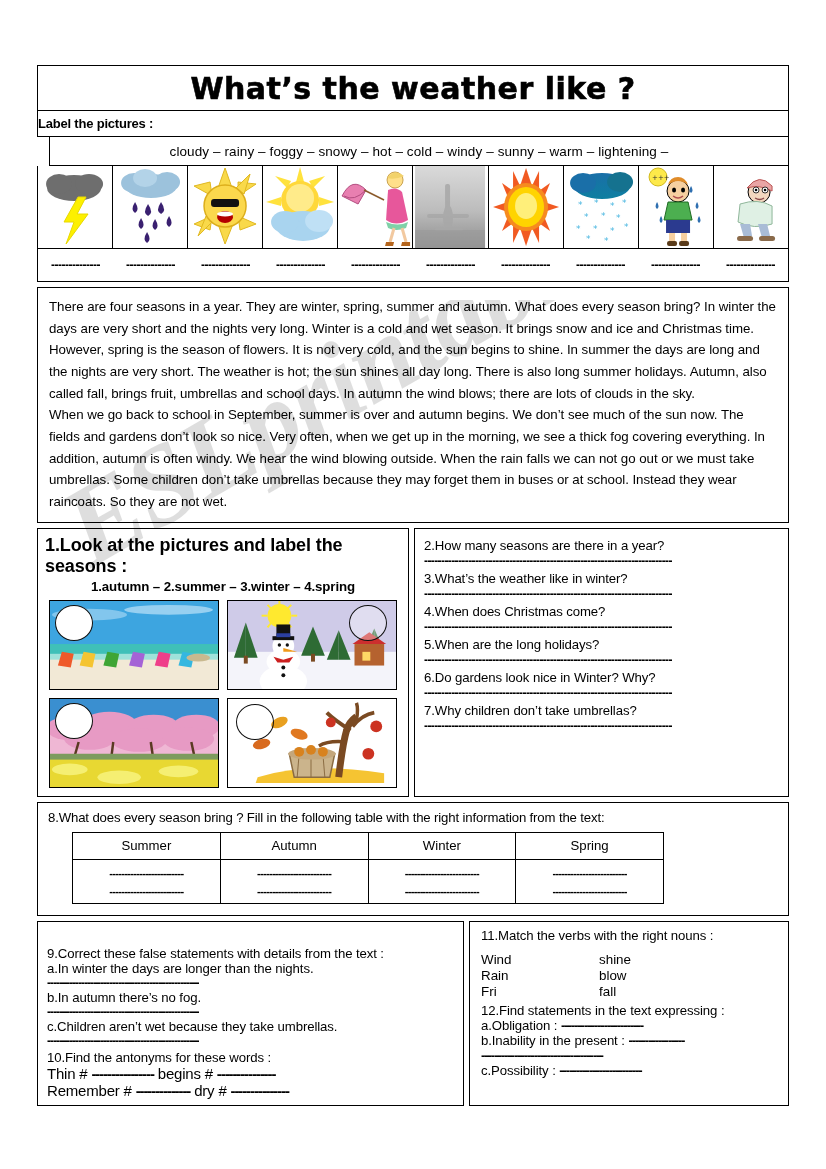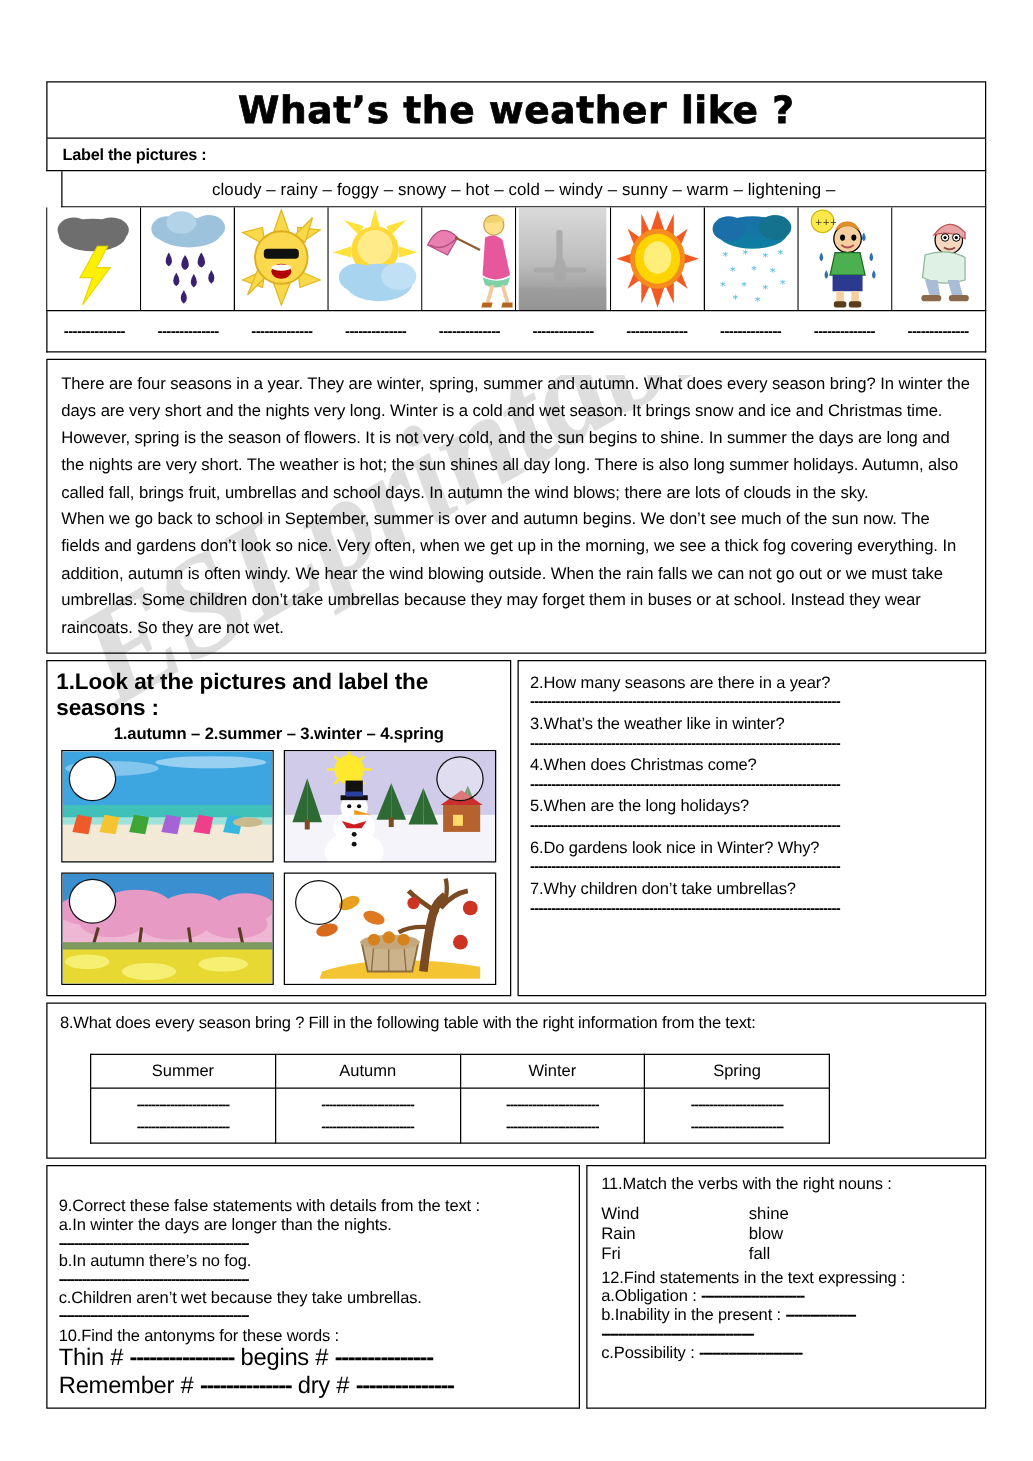--- a/index.html
+++ b/index.html
@@ -49,21 +49,21 @@
   #title-box{ height:46px; display:flex; align-items:center; justify-content:center; }
   #title{
     font-family:"DejaVu Sans","Liberation Sans",sans-serif;
     font-size:30px;
     font-weight:bold;
     letter-spacing:0.5px;
     -webkit-text-stroke:0.6px #000;
   }
 
   
-  #label-inst-box{ height:26px; display:flex; align-items:center; padding-left:12px; }
+  #label-inst-box{ height:26px; display:flex; align-items:center; padding-left:0; }
   #label-inst{ font-size:13px; font-weight:bold; letter-spacing:-0.2px; }
 
   
   #wordbank-box{ height:29px; display:flex; align-items:center; justify-content:center;margin-left:12px; }
   #wordbank{ font-size:13.5px; letter-spacing:0.1px; }
 
   
   #pic-strip{ display:flex; height:82px; }
   .pic-cell{
     flex:1 1 0;
@@ -119,21 +119,21 @@
   .qline{ font-size:13.2px; margin-top:3px; letter-spacing:-0.1px;}
   .dashrule{
     font-size:12px; font-weight:bold; letter-spacing:-0.6px;
     overflow:hidden; white-space:nowrap; margin-top:1px; margin-bottom:3px;
   }
 
   
   #q8-box{ margin-top:5px; padding:7px 10px 11px 10px; }
   #q8-title{ font-size:13.2px; letter-spacing:-0.15px; }
   #q8-table{
-    margin:18px auto 0 24px;
+    margin:7px auto 0 24px;
     border-collapse:collapse;
     width:592px;
   }
   #q8-table td,#q8-table th{
     border:1.2px solid #000;
     text-align:center;
     font-size:13.2px;
     font-weight:normal;
   }
   #q8-table th{ height:24px; }
@@ -144,21 +144,21 @@
   #botrow{ display:flex; margin-top:5px; }
   #q9-box{ width:427px; padding:24px 9px 6px 9px; }
   #q11-box{ width:320px; margin-left:5px; padding:6px 9px 5px 11px; }
 
   .bline{ font-size:13.2px; letter-spacing:-0.1px; }
   .bdash{ font-size:12px; font-weight:bold; letter-spacing:-0.9px; overflow:hidden; white-space:nowrap;}
 
   .match-row{ display:flex; font-size:13.4px; margin-top:1px;}
   .match-verb{ width:118px; }
 
-  .ant-row{ font-size:19px; white-space:nowrap; letter-spacing:-0.2px;}
+  .ant-row{ font-size:15px; white-space:nowrap; letter-spacing:-0.2px;}
   .ant-dash{ font-weight:bold; letter-spacing:-1.1px;}
 </style>
 </head>
 <body>
 
 <div id="watermark">
   <div class="wm-text">ESLprintables.com</div>
 </div>
 
 <div id="sheet">

